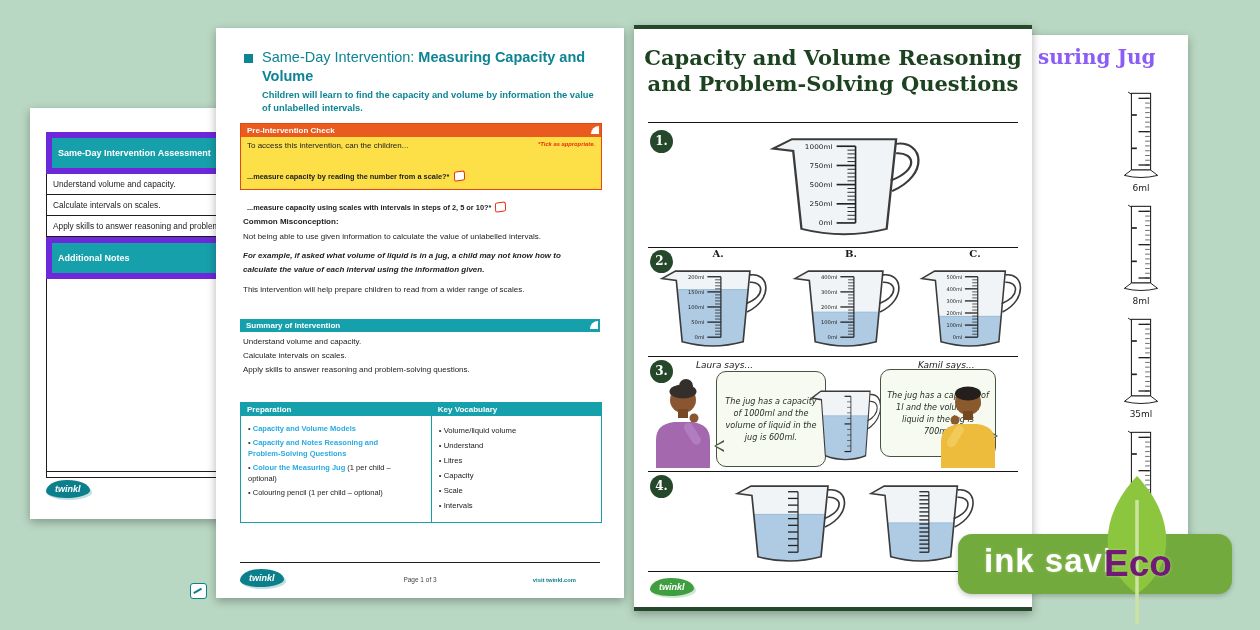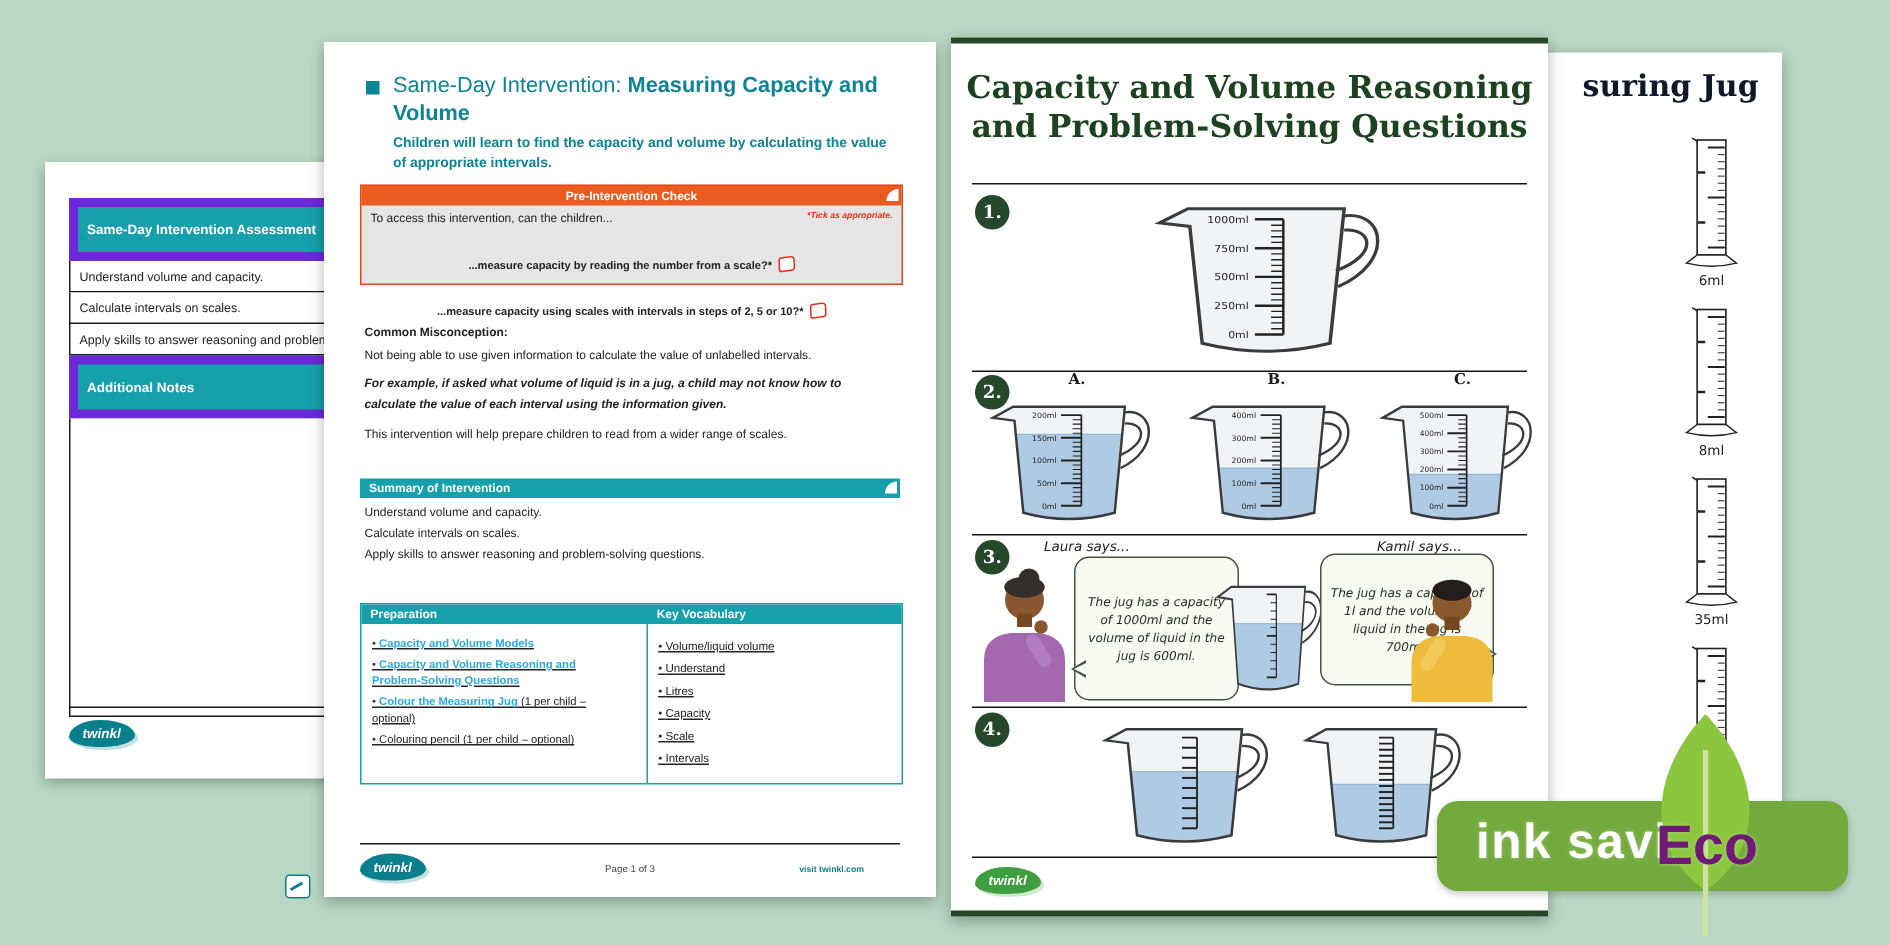--- a/index.html
+++ b/index.html
@@ -25,33 +25,33 @@
   
   #middle-page{left:216px;top:28px;width:408px;height:570px;z-index:2;}
   .mp-square{width:9px;height:9px;background:#0d8494;}
   .mp-title{font-size:14.5px;color:#0d8494;line-height:1.3;}
   .mp-title .bold{font-weight:bold;}
   .mp-sub{font-size:9.3px;font-weight:bold;color:#0d8494;line-height:1.4;}
   .bar{height:13px;color:#fff;font-weight:bold;font-size:8px;line-height:13px;padding:0 6px;position:relative;}
   .bar .fold{position:absolute;right:2px;top:2px;width:8px;height:8px;background:#fff;border-radius:8px 0 0 0;}
   .bar.teal{background:#16a0ac;}
   .bar.orange{background:#ea5b1f;}
-  .obox{border:1.6px solid #e84517;background:#e5e5e5;text-align:center;}
+  .obox{border:1.6px solid #e84517;background:#fde047;}
   .obody{padding:4px 6px;}
   .ointro{display:flex;justify-content:space-between;align-items:flex-start;font-size:8px;}
   .onote{color:#e62e12;font-style:italic;font-size:5.8px;font-weight:bold;}
   .oitem{font-size:7.4px;font-weight:bold;margin-top:21px;}
   .tickbox{display:inline-block;width:9px;height:8px;border:1.2px solid #e62e12;border-radius:2px 3px 2px 2px;
            transform:rotate(-8deg) skewX(-6deg);vertical-align:-2px;margin-left:4px;background:#fff;}
   .mtext{font-size:8px;line-height:1.4;}
   .mlabel{font-size:8px;font-weight:bold;}
   .mitalic{font-size:8px;font-weight:bold;font-style:italic;line-height:1.7;}
   .ptable{border:1.6px solid #16a0ac;display:grid;grid-template-columns:53% 47%;background:#fff;}
   .pth{background:#16a0ac;color:#fff;font-weight:bold;font-size:8px;line-height:13px;height:13px;padding:0 6px;}
-  .ptd{padding:4px 20px 6px 7px;text-decoration:underline;}
+  .ptd{padding:4px 20px 6px 7px;}
   .ptd.l{border-right:1.3px solid #16a0ac;}
   .pi{font-size:7.5px;margin:3.5px 0;line-height:1.45;}
   .pi::before{content:"• ";color:#333;}
   .pi .link{color:#29abe2;font-weight:bold;}
   .vi{font-size:7.7px;margin:6px 0;}
   .vi::before{content:"• ";color:#333;}
   .mp-foot{font-size:6.5px;color:#444;text-align:center;}
   .mp-visit{font-size:5.8px;color:#0b7f8c;font-weight:bold;}
   .stamp{width:15px;height:14px;border:1.2px solid #0b7f8c;border-radius:3px;position:relative;background:#fff;}
   .stamp::after{content:"";position:absolute;left:2px;top:6px;width:9px;height:1.5px;background:#0b7f8c;transform:rotate(-30deg);}
@@ -69,21 +69,21 @@
           font-style:italic;font-family:"DejaVu Sans",sans-serif;display:flex;align-items:center;justify-content:center;}
   .bubble.tail-l::before{content:"";position:absolute;left:-9px;bottom:14px;border:6px solid transparent;border-right:10px solid #44543f;}
   .bubble.tail-l::after{content:"";position:absolute;left:-5px;bottom:16px;border:4px solid transparent;border-right:8px solid #f7faf0;}
   .bubble.tail-r::before{content:"";position:absolute;right:-9px;bottom:14px;border:6px solid transparent;border-left:10px solid #44543f;}
   .bubble.tail-r::after{content:"";position:absolute;right:-5px;bottom:16px;border:4px solid transparent;border-left:8px solid #f7faf0;}
   .jug{position:absolute;}
   .jug svg{display:block;}
 
   
   #back-page{left:1010px;top:35px;width:178px;height:520px;overflow:hidden;z-index:0;}
-  .bp-title{position:absolute;left:28px;top:10px;font-family:"DejaVu Serif",serif;font-weight:bold;font-size:20px;color:#0f172a;margin-left:17px;}
+  .bp-title{position:absolute;left:28px;top:10px;font-family:"DejaVu Serif",serif;font-weight:bold;font-size:20px;color:#8b5cf6;}
   .cyl{position:absolute;left:105px;width:52px;height:90px;}
   .cyl-label{position:absolute;left:93px;width:76px;text-align:center;font-size:9px;color:#222;font-family:"DejaVu Sans",sans-serif;}
 
   
   #eco-badge{position:absolute;left:958px;top:534px;width:274px;height:60px;background:#73aa3e;border-radius:14px;
              z-index:10;box-shadow:0 2px 5px rgba(0,0,0,.22);}
   #eco-badge .ink{position:absolute;left:26px;top:8px;font-size:33px;font-weight:bold;color:#fff;
                   letter-spacing:1px;text-shadow:0 0 3px #9cc768;}
   #eco-leaf{position:absolute;left:1082px;top:474px;width:110px;height:152px;z-index:11;}
   #eco-text{position:absolute;left:1097px;top:543px;width:82px;text-align:center;font-size:37px;font-weight:bold;
@@ -213,21 +213,21 @@
     </div>
     <div class="abs rule" style="left:16px;top:363px;width:210px;"></div>
     <span class="twinkl abs" style="left:16px;top:372px;">twinkl</span>
   </div>
 
   <div id="middle-page" class="page">
     <div class="mp-square abs" style="left:28px;top:26px;"></div>
     <div class="mp-title abs" style="left:46px;top:20px;width:348px;">
       <span>Same-Day Intervention: </span><span class="bold">Measuring Capacity and Volume</span>
     </div>
-    <div class="mp-sub abs" style="left:46px;top:61px;width:336px;">Children will learn to find the capacity and volume by calculating the value of appropriate intervals.</div>
+    <div class="mp-sub abs" style="left:46px;top:61px;width:336px;">Children will learn to find the capacity and volume by information the value of unlabelled intervals.</div>
 
     <div class="obox abs" style="left:24px;top:95px;width:360px;height:65px;">
       <div class="bar orange">
         <span>Pre-Intervention Check</span>
         <span class="fold"></span>
       </div>
       <div class="obody">
         <div class="ointro">
           <span>To access this intervention, can the children...</span>
           <span class="onote">*Tick as appropriate.</span>
@@ -248,21 +248,21 @@
     </div>
     <div class="mtext abs" style="left:27px;top:308px;">Understand volume and capacity.</div>
     <div class="mtext abs" style="left:27px;top:322px;">Calculate intervals on scales.</div>
     <div class="mtext abs" style="left:27px;top:336px;">Apply skills to answer reasoning and problem-solving questions.</div>
 
     <div class="ptable abs" style="left:24px;top:374px;width:360px;">
       <div class="pth">Preparation</div>
       <div class="pth">Key Vocabulary</div>
       <div class="ptd l">
         <div class="pi"><span class="link">Capacity and Volume Models</span><span></span></div>
-        <div class="pi"><span class="link">Capacity and Volume Reasoning and Problem-Solving Questions</span><span></span></div>
+        <div class="pi"><span class="link">Capacity and Notes Reasoning and Problem-Solving Questions</span><span></span></div>
         <div class="pi"><span class="link">Colour the Measuring Jug</span><span> (1 per child – optional)</span></div>
         <div class="pi"><span>Colouring pencil (1 per child – optional)</span></div>
       </div>
       <div class="ptd">
         <div class="vi">Volume/liquid volume</div>
         <div class="vi">Understand</div>
         <div class="vi">Litres</div>
         <div class="vi">Capacity</div>
         <div class="vi">Scale</div>
         <div class="vi">Intervals</div>

